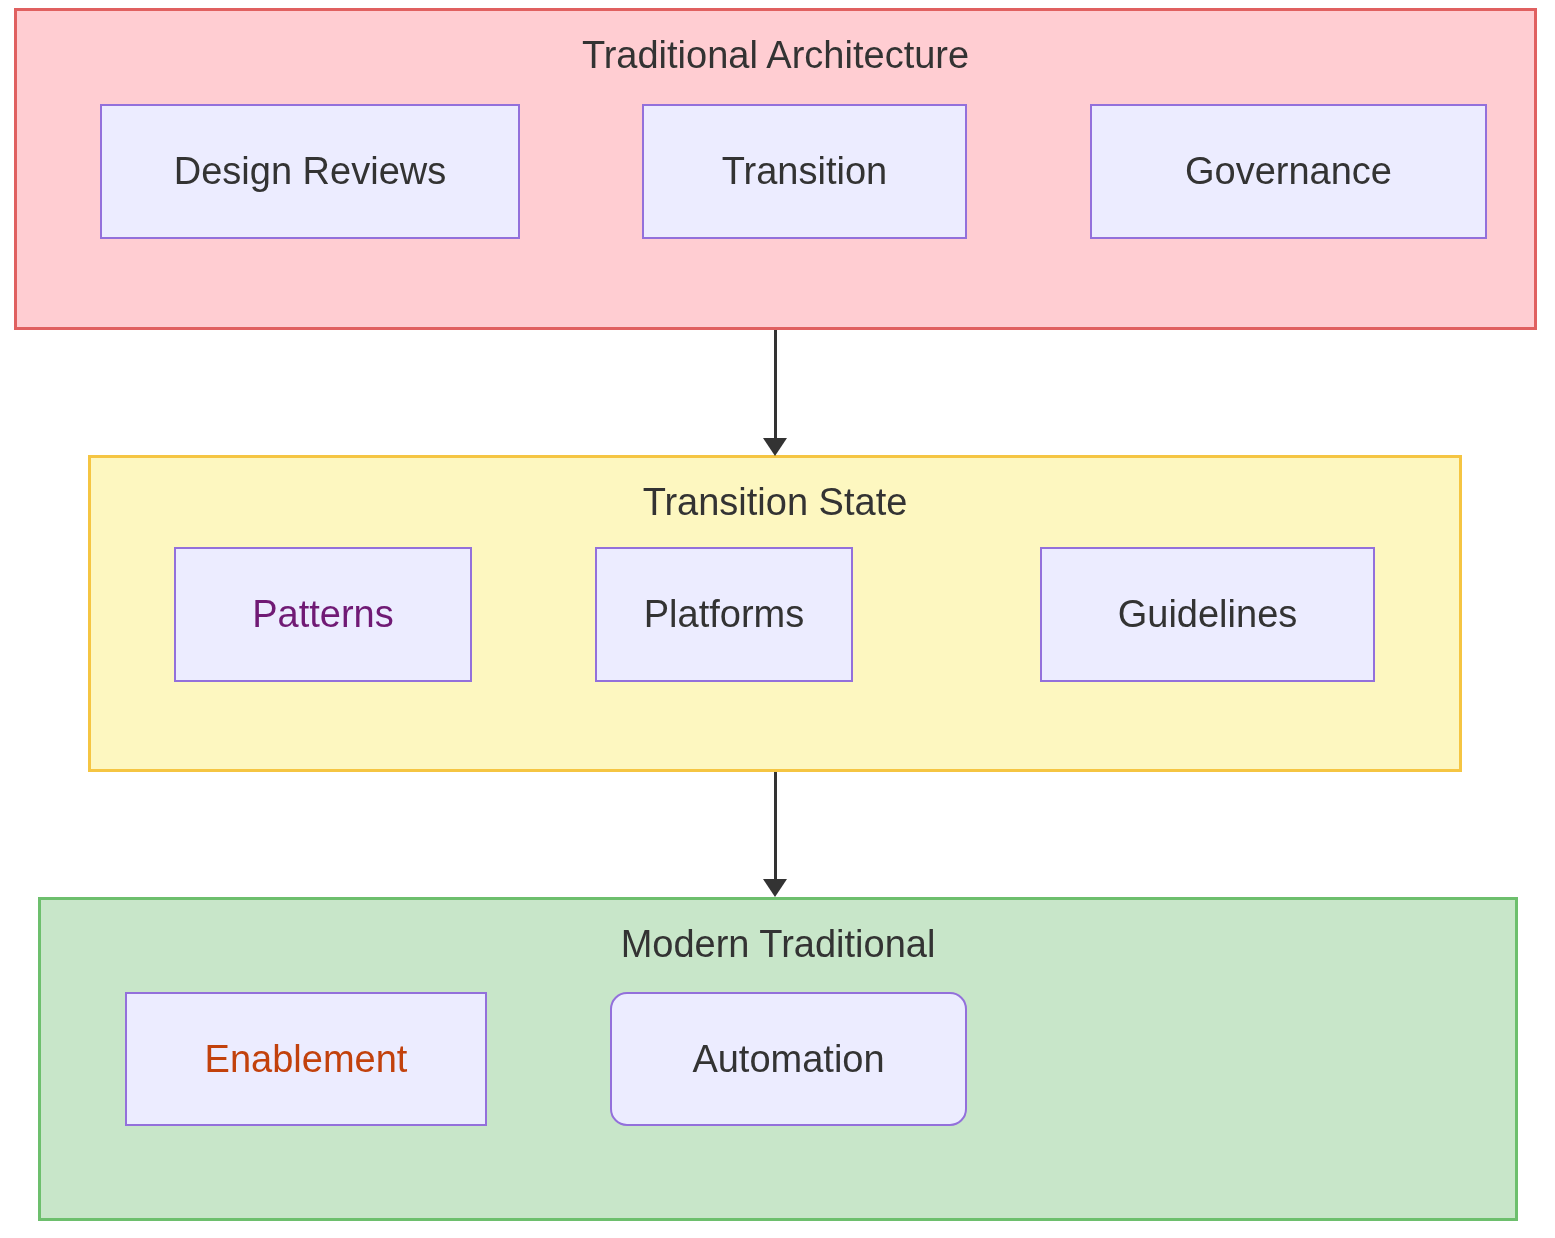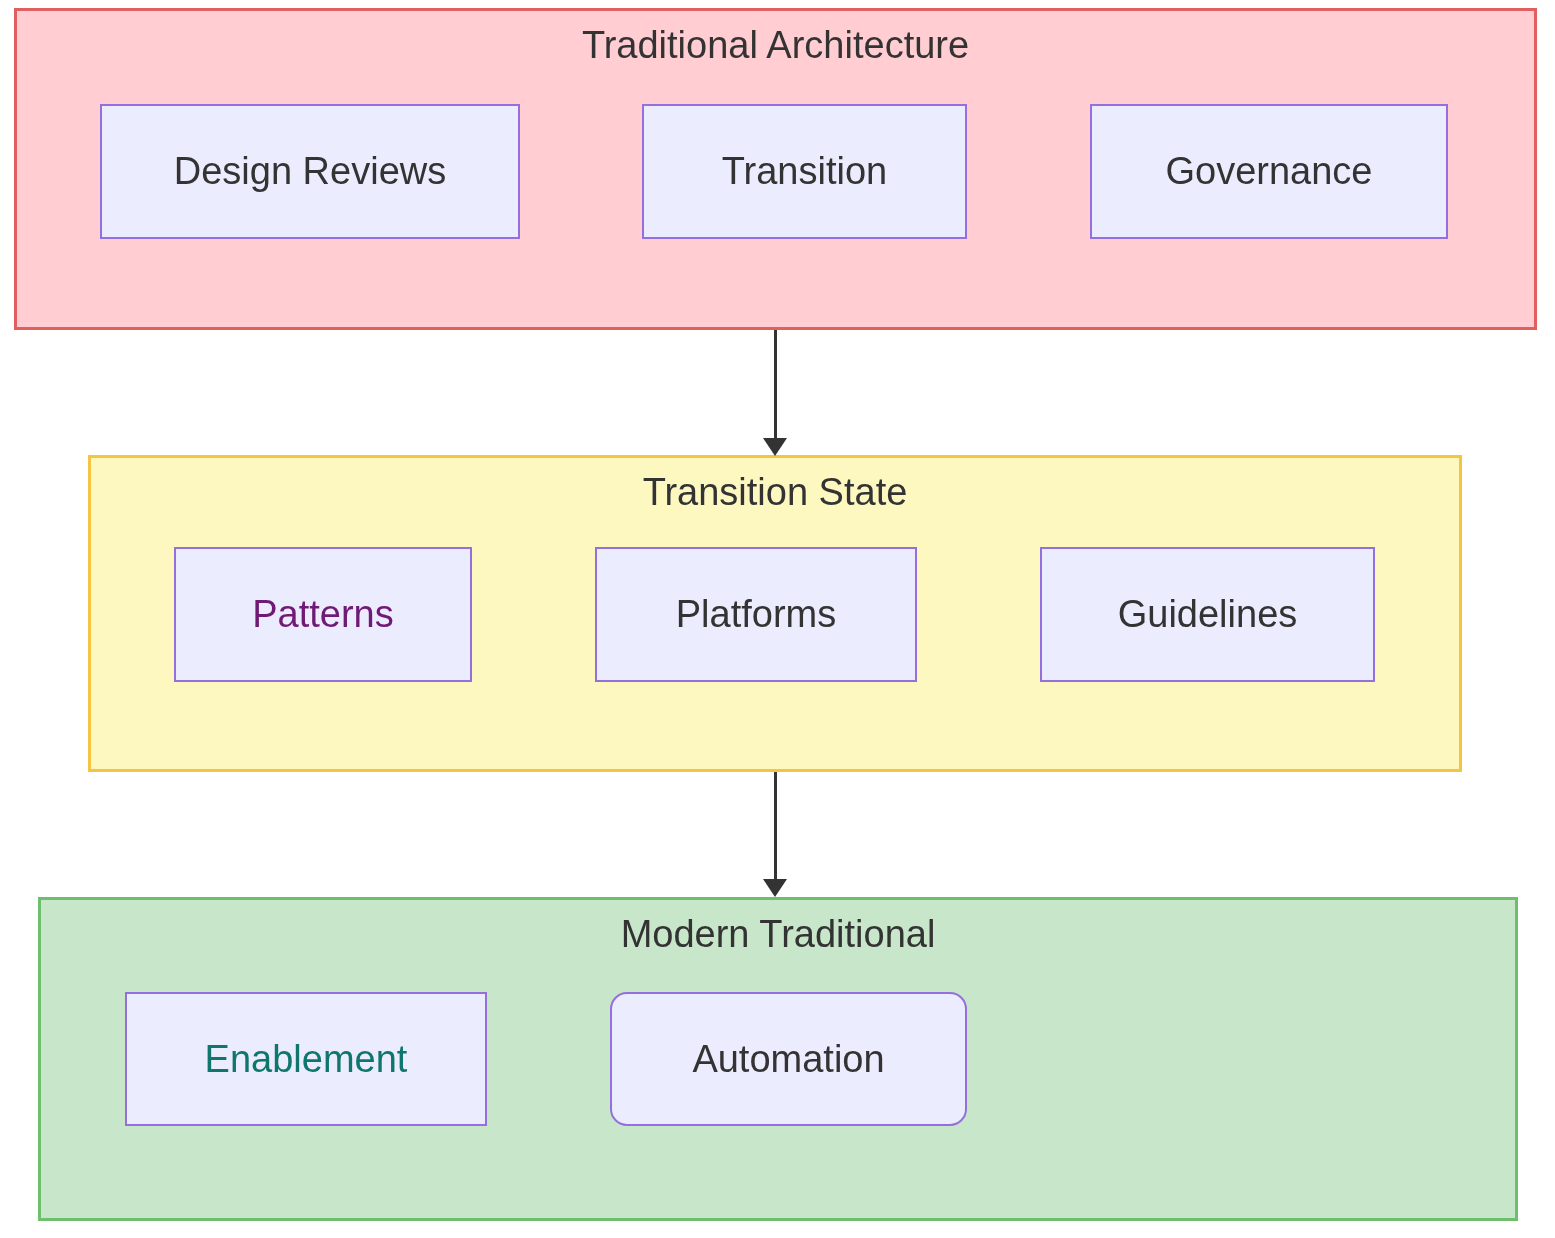--- a/index.html
+++ b/index.html
@@ -15,44 +15,44 @@
   .canvas { position: absolute; inset: 0; }
 
   .group {
     position: absolute;
     border: 3px solid;
   }
   .group-title {
     text-align: center;
     font-size: 38px;
     line-height: 1.1;
-    padding-top: 14px;
+    padding-top: 24px;
     white-space: nowrap;
   }
   .group--traditional { left: 14px; top: 8px;   width: 1523px; height: 322px; }
   .group--traditional .group-title { }
   .group--transition  { left: 88px; top: 455px; width: 1374px; height: 317px; }
   .group--modern      { left: 38px; top: 897px; width: 1480px; height: 324px; }
 
   .node {
     position: absolute;
     border: 2px solid;
     display: flex;
     align-items: center;
     justify-content: center;
     font-size: 38px;
     white-space: nowrap;
   }
   
   .node--design-reviews { left: 100px;  top: 104px; width: 420px; height: 135px; }
   .node--standards      { left: 642px;  top: 104px; width: 325px; height: 135px; }
-  .node--governance     { left: 1090px; top: 104px; width: 358px; height: 135px; }
+  .node--governance     { left: 1090px; top: 104px; width: 397px; height: 135px; }
   
   .node--patterns       { left: 174px;  top: 547px; width: 298px; height: 135px; }
-  .node--platforms      { left: 595px;  top: 547px; width: 322px; height: 135px; }
+  .node--platforms      { left: 595px;  top: 547px; width: 258px; height: 135px; }
   .node--guidelines     { left: 1040px; top: 547px; width: 335px; height: 135px; }
   
   .node--enablement     { left: 125px;  top: 992px; width: 362px; height: 134px; }
   .node--automation     { left: 610px;  top: 992px; width: 357px; height: 134px; }
   .node--innovation     { left: 1090px; top: 992px; width: 337px; height: 134px; }
 
   .arrow { position: absolute; }
   .arrow-line {
     position: absolute;
     width: 3px;
@@ -91,21 +91,21 @@
   </div>
 
   <div class="node node--design-reviews" style="background-color: rgb(236, 236, 255); border-color: rgb(147, 112, 219); color: rgb(51, 51, 51);">Design Reviews</div>
   <div class="node node--standards" style="background-color: rgb(236, 236, 255); border-color: rgb(147, 112, 219); color: rgb(51, 51, 51);">Transition</div>
   <div class="node node--governance" style="background-color: rgb(236, 236, 255); border-color: rgb(147, 112, 219); color: rgb(51, 51, 51);">Governance</div>
 
   <div class="node node--patterns" style="background-color: rgb(236, 236, 255); border-color: rgb(147, 112, 219); color: #701a75;">Patterns</div>
   <div class="node node--platforms" style="background-color: rgb(236, 236, 255); border-color: rgb(147, 112, 219); color: rgb(51, 51, 51);">Platforms</div>
   <div class="node node--guidelines" style="background-color: rgb(236, 236, 255); border-color: rgb(147, 112, 219); color: rgb(51, 51, 51);">Guidelines</div>
 
-  <div class="node node--enablement" style="background-color: rgb(236, 236, 255); border-color: rgb(147, 112, 219); color: #0f766e;">Enablement</div>
+  <div class="node node--enablement" style="background-color: rgb(236, 236, 255); border-color: rgb(147, 112, 219); color: #c2410c;">Enablement</div>
   <div class="node node--automation" style="background-color: rgb(236, 236, 255); border-color: rgb(147, 112, 219); color: rgb(51, 51, 51); border-radius: 17px;">Automation</div>
 
   <div class="arrow arrow--one">
     <div class="arrow-line" style="background-color: rgb(51, 51, 51);"></div>
     <div class="arrow-head" style="border-top-color: rgb(51, 51, 51);"></div>
   </div>
 
   <div class="arrow arrow--two">
     <div class="arrow-line" style="background-color: rgb(51, 51, 51);"></div>
     <div class="arrow-head" style="border-top-color: rgb(51, 51, 51);"></div>

